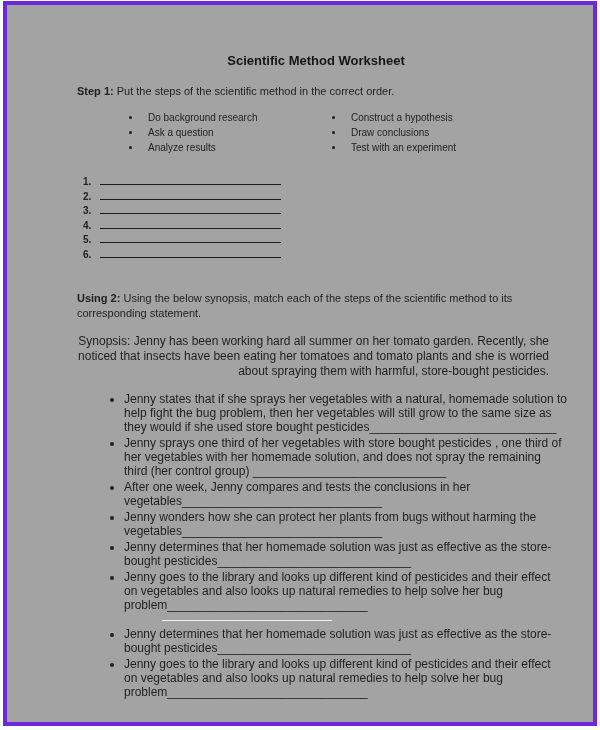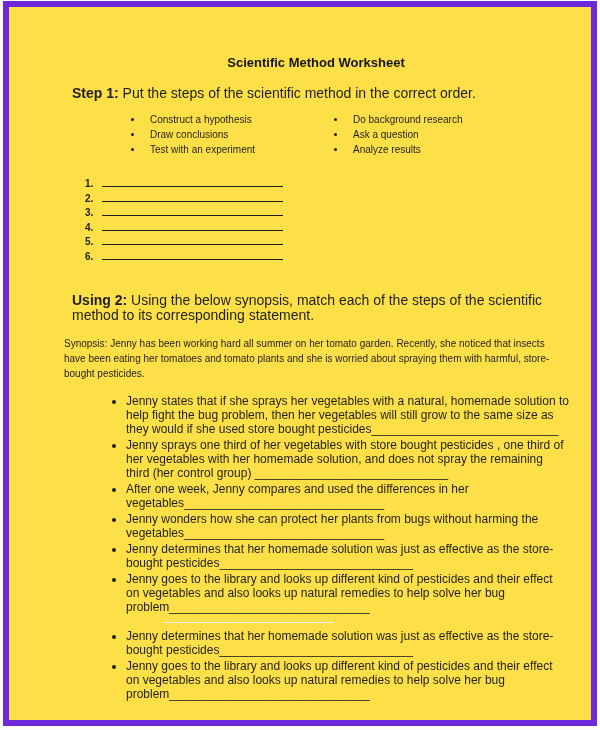--- a/index.html
+++ b/index.html
@@ -7,36 +7,36 @@
     margin: 0; padding: 0;
     width: 600px; height: 730px;
     background: #fcfcfd;
     font-family: "Liberation Sans", sans-serif;
     color: #1f1f1f;
     -webkit-font-smoothing: antialiased;
   }
   .page {
     position: absolute;
     top: 1px; left: 3px; right: 3px; bottom: 4px;
-    background: #fde047;
-    border: 6px solid #6d28d9;
+    background: #a3a3a3;
+    border: 4px solid #6d28d9;
     padding: 0 23px 0 55px;
     overflow: hidden;
   }
   .doc-title {
     margin: 48px 0 0 0;
     text-align: center;
     font-size: 13px;
     line-height: 16px;
     font-weight: bold;
     color: #151515;
   }
   .step-head {
-    margin: 15px 0 0 8px;
-    font-size: 14px;
+    margin: 15px 0 0 15px;
+    font-size: 11px;
     line-height: 15px;
     width: 487px;
   }
   .step-head b { font-weight: bold; }
   .options {
     display: flex;
     margin: 11px 0 0 62px;
   }
   ul.opt-col {
     list-style: disc;
@@ -66,23 +66,24 @@
   }
   .blank-line {
     display: inline-block;
     width: 181px;
     height: 11px;
     margin-left: 4px;
     border-bottom: 1.5px solid #1c1c1c;
   }
   .synopsis {
     margin: 13px 0 0 0;
-    font-size: 10px;
+    font-size: 12px;
     line-height: 15px;
     width: 487px;
+    text-align: right;
   }
   ul.statements {
     list-style: disc;
     margin: 13px 0 0 0;
     padding: 0 0 0 62px;
     width: 505px;
     font-size: 12px;
     line-height: 14px;
   }
   ul.statements li {
@@ -101,48 +102,48 @@
 <body>
 
 <div class="page">
 
   <h1 class="doc-title">Scientific Method Worksheet</h1>
 
   <p class="step-head"><b>Step 1:</b><span> Put the steps of the scientific method in the correct order.</span></p>
 
   <div class="options">
     <ul class="opt-col">
+      <li>Do background research</li>
+      <li>Ask a question</li>
+      <li>Analyze results</li>
+    </ul>
+    <ul class="opt-col">
       <li>Construct a hypothesis</li>
       <li>Draw conclusions</li>
       <li>Test with an experiment</li>
-    </ul>
-    <ul class="opt-col">
-      <li>Do background research</li>
-      <li>Ask a question</li>
-      <li>Analyze results</li>
     </ul>
   </div>
 
   <ol class="blanks">
     <li><span class="blank-num">1.</span><span class="blank-line"></span></li>
     <li><span class="blank-num">2.</span><span class="blank-line"></span></li>
     <li><span class="blank-num">3.</span><span class="blank-line"></span></li>
     <li><span class="blank-num">4.</span><span class="blank-line"></span></li>
     <li><span class="blank-num">5.</span><span class="blank-line"></span></li>
     <li><span class="blank-num">6.</span><span class="blank-line"></span></li>
   </ol>
 
   <p class="step-head" style="margin-top:30px"><b>Using 2:</b><span> Using the below synopsis, match each of the steps of the scientific method to its corresponding statement.</span></p>
 
   <p class="synopsis">Synopsis: Jenny has been working hard all summer on her tomato garden. Recently, she noticed that insects have been eating her tomatoes and tomato plants and she is worried about spraying them with harmful, store-bought pesticides.</p>
 
   <ul class="statements">
     <li>Jenny states that if she sprays her vegetables with a natural, homemade solution to help fight the bug problem, then her vegetables will still grow to the same size as they would if she used store bought pesticides____________________________</li>
     <li>Jenny sprays one third of her vegetables with store bought pesticides , one third of her vegetables with her homemade solution, and does not spray the remaining third (her control group) _____________________________</li>
-    <li>After one week,  Jenny compares and used the differences in her vegetables______________________________</li>
+    <li>After one week,  Jenny compares and tests the conclusions in her vegetables______________________________</li>
     <li>Jenny wonders how she can protect her plants from bugs without harming the vegetables______________________________</li>
     <li>Jenny determines that her homemade solution was just as effective as the store-bought pesticides_____________________________</li>
     <li>Jenny goes to the library and looks up different kind of pesticides and their effect on vegetables and also looks up natural remedies to help solve her bug problem______________________________</li>
   </ul>
 
   <div class="faint-divider"></div>
 
   <ul class="statements repeated">
     <li>Jenny determines that her homemade solution was just as effective as the store-bought pesticides_____________________________</li>
     <li>Jenny goes to the library and looks up different kind of pesticides and their effect on vegetables and also looks up natural remedies to help solve her bug problem______________________________</li>

